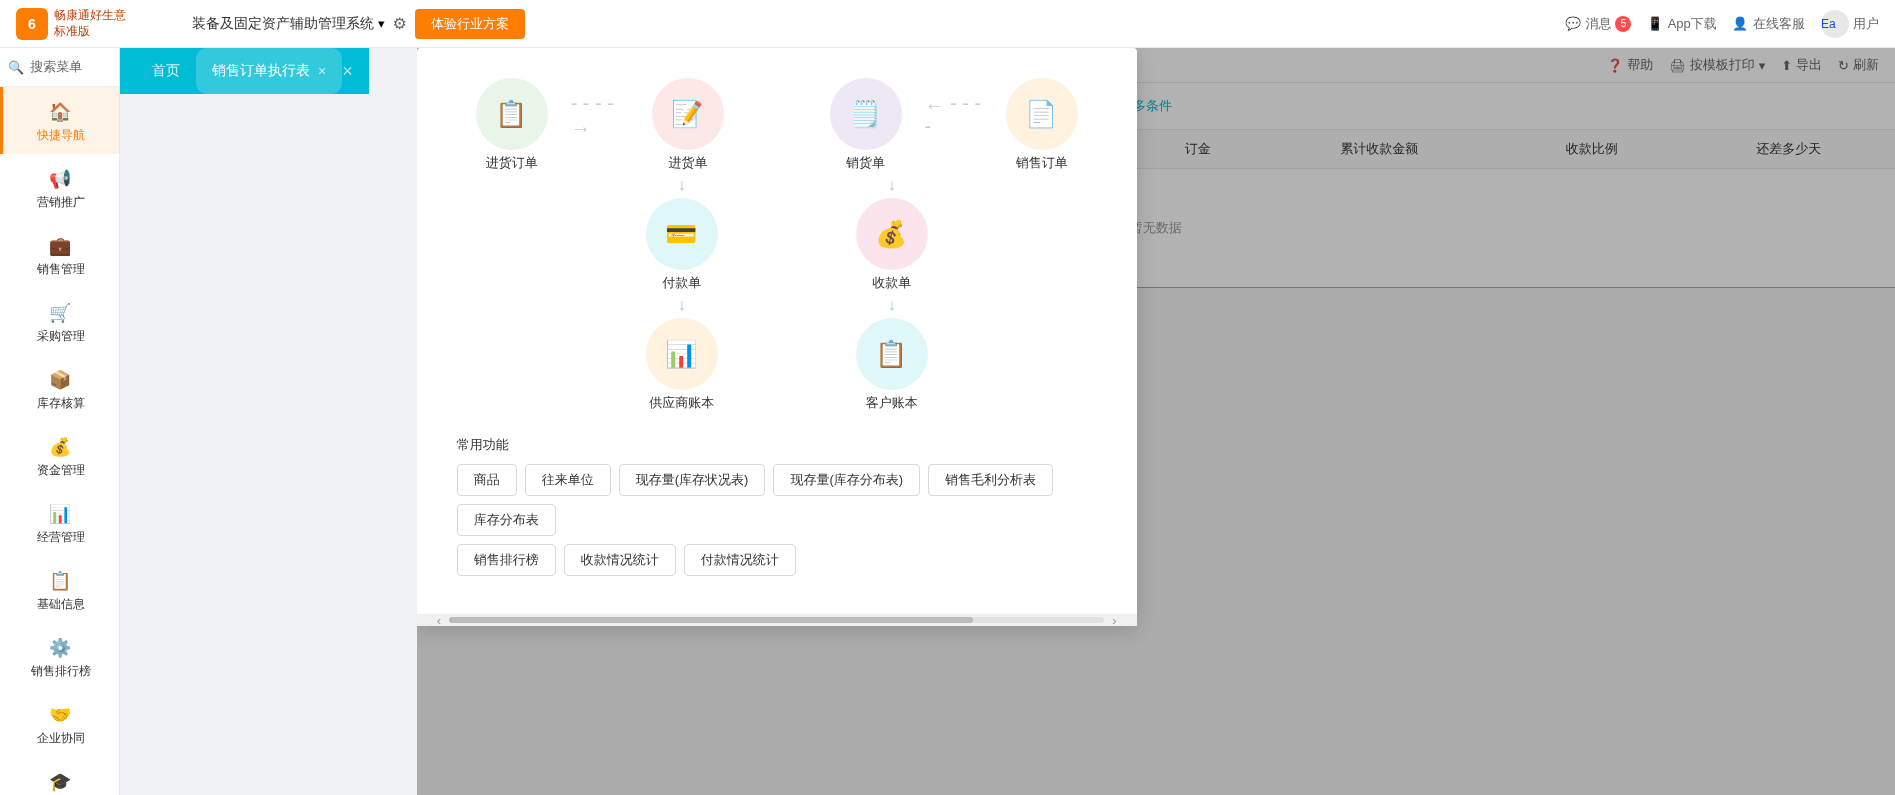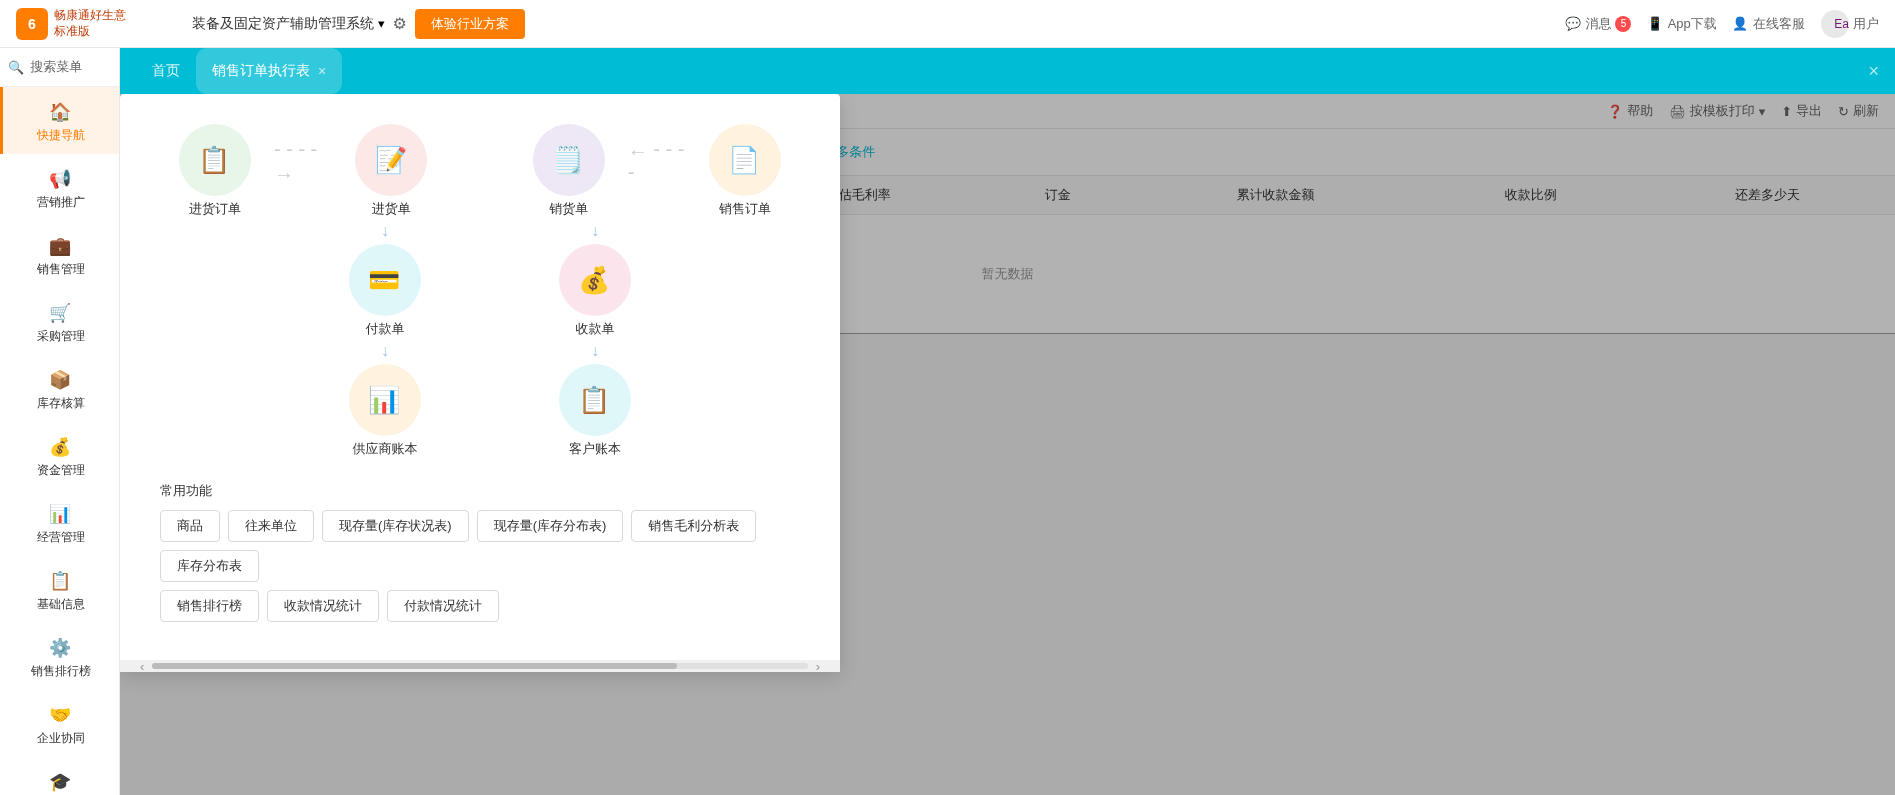--- a/index.html
+++ b/index.html
@@ -19,34 +19,34 @@
     .logo-icon { width: 32px; height: 32px; background: #ff7d00; border-radius: 6px; display:flex; align-items:center; justify-content:center; color:#fff; font-size:14px; font-weight:bold; }
     .logo-text { font-size: 12px; color: #c2410c; line-height: 1.3; }
     .system-title { font-size: 14px; color: #333; font-weight: 500; margin-left: 48px; }
     .title-dropdown { display: flex; align-items: center; gap: 4px; cursor: pointer; }
     .settings-btn { background: none; border: none; cursor: pointer; color: #666; font-size: 16px; }
     .try-btn { background: #ff7d00; color: #fff; border: none; border-radius: 4px; padding: 6px 16px; cursor: pointer; font-size: 13px; }
 
     .top-header-right { display: flex; align-items: center; gap: 16px; }
     .header-action { display: flex; align-items: center; gap: 4px; color: #666; cursor: pointer; font-size: 13px; }
     .badge { background: #ff4d4f; color: #fff; border-radius: 10px; font-size: 10px; padding: 0 4px; min-width: 16px; height: 16px; display:inline-flex; align-items:center; justify-content:center; }
-    .user-avatar { width: 28px; height: 28px; background: #e8e8e8; border-radius: 50%; display:flex; align-items:center; justify-content:flex-end; color:#701a75; font-size:12px; }
+    .user-avatar { width: 28px; height: 28px; background: #e8e8e8; border-radius: 50%; display:flex; align-items:center; justify-content:flex-start; color:#1d4ed8; font-size:12px; }
 
     
     .main-layout { display: flex; flex: 1; overflow: hidden; }
 
     
     .sidebar { width: 120px; background: #fff; border-right: 1px solid #e8e8e8; flex-shrink: 0; overflow-y: auto; }
     .sidebar-search { padding: 10px 8px; border-bottom: 1px solid #f0f0f0; display:flex; align-items:center; gap:6px; color:#666; cursor:pointer; }
     .sidebar-item { display: flex; flex-direction: column; align-items: center; padding: 14px 8px 10px; cursor: pointer; color: #333; border-left: 3px solid transparent; gap: 4px; font-size: 12px; }
     .sidebar-item.active { background: #fff3e8; border-left-color: #ff7d00; color: #ff7d00; }
     .sidebar-item-icon { font-size: 18px; }
 
     
-    .content-area { flex: 1; display: flex; flex-direction: column; overflow: hidden; }
+    .content-area { flex: 1; display: flex; flex-direction: row; overflow: hidden; gap: 48px; }
 
     
     .page-content { flex: 1; overflow: hidden; position: relative; background: #f5f5f5; }
 
     
     .toolbar { display: flex; align-items: center; justify-content: flex-end; gap: 16px; padding: 8px 16px; background: #fff; border-bottom: 1px solid #e8e8e8; }
     .toolbar-action { display: flex; align-items: center; gap: 4px; color: #666; cursor: pointer; font-size: 13px; }
 
     
     .filter-row { display: flex; align-items: center; gap: 12px; padding: 8px 16px; background: #fff; border-bottom: 1px solid #e8e8e8; flex-wrap: wrap; }

